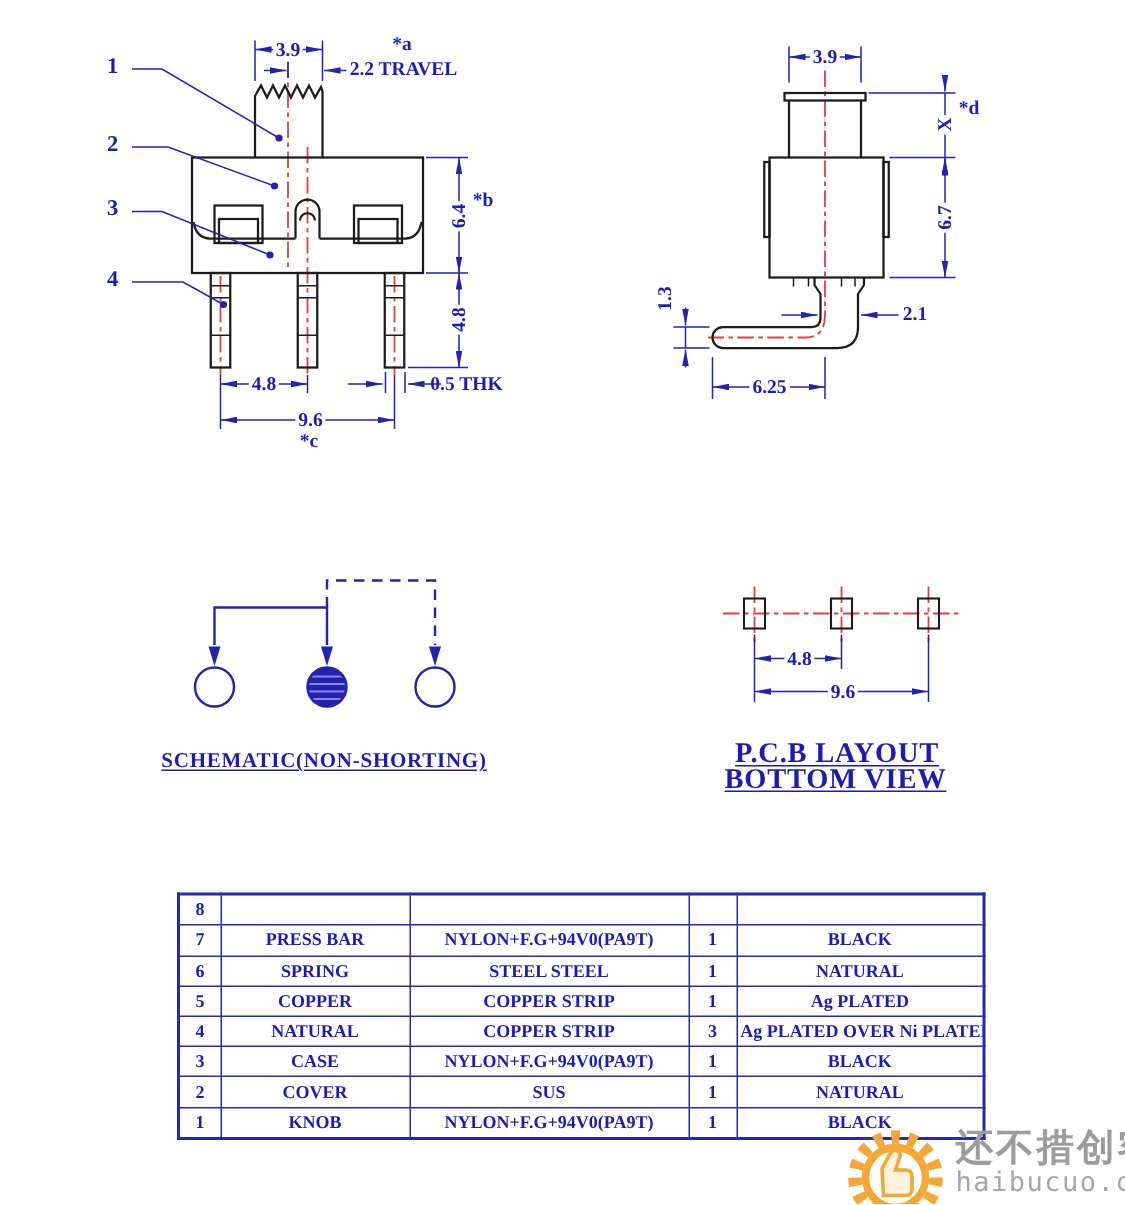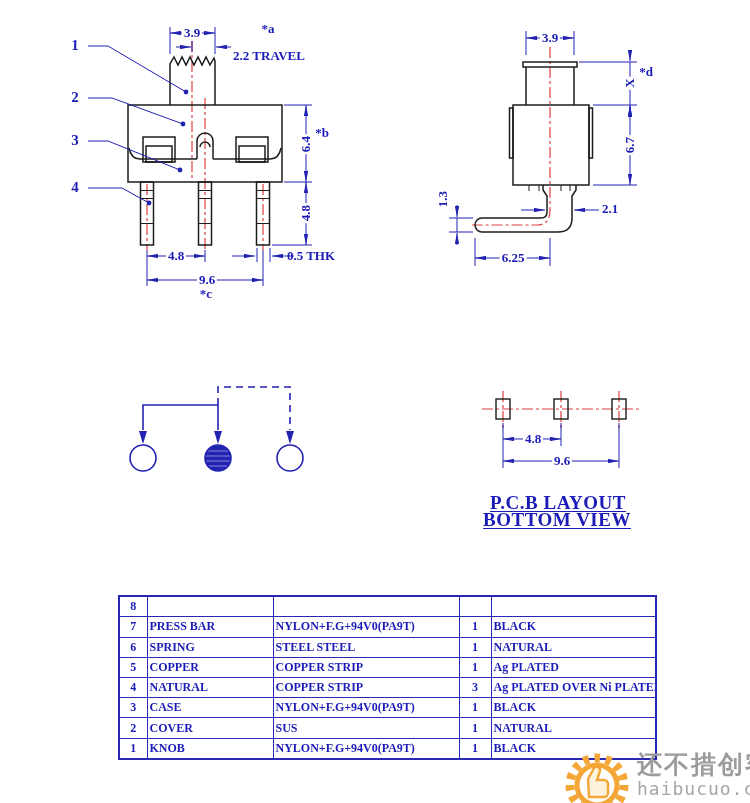--- a/index.html
+++ b/index.html
@@ -13,21 +13,21 @@
   .lbl{font-size:15px;}
   .cap{font-size:14px;letter-spacing:.5px;text-decoration:underline;text-underline-offset:2px;}
   .cap2{font-size:19px;letter-spacing:.5px;text-decoration:underline;text-underline-offset:2px;}
   
   #parts-table{position:absolute;left:118px;top:595px;width:537px;height:165px;
     border-collapse:collapse;table-layout:fixed;}
   #parts-table td{border:1px solid #2828b4;font:bold 12px "Liberation Serif",serif;
     color:#1b1bb8;height:16px;padding:0 2px;overflow:hidden;white-space:nowrap;}
   #parts-table{border:2px solid #2828b4;}
   td.num{text-align:center;}
-  td.lft{text-align:left;padding-left:6px;}
+  td.lft{text-align:center;padding-left:6px;}
   td.ctr{text-align:center;}
   
   .wm{position:absolute;left:563px;top:751px;display:flex;align-items:flex-start;}
   .wm-text{margin-left:4px;}
   .wm-brand{font:bold 25px "DejaVu Sans",sans-serif;color:#9c9c9c;line-height:27px;letter-spacing:2px;}
   .wm-domain{font:18px "DejaVu Sans Mono",monospace;color:#a6a6a6;line-height:22px;letter-spacing:1px;}
 </style>
 </head>
 <body>
 
@@ -166,37 +166,38 @@
     </g>
   </svg>
 
   <span class="t c lbl" style="left:75px;top:45px">1</span>
   <span class="t c lbl" style="left:75px;top:97px">2</span>
   <span class="t c lbl" style="left:75px;top:140px">3</span>
   <span class="t c lbl" style="left:75px;top:187px">4</span>
 
   <span class="t c bg" style="left:192px;top:33px">3.9</span>
   <span class="t c" style="left:268px;top:29px">*a</span>
-  <span class="t c" style="left:269px;top:56px">2.2 TRAVEL</span>
+  <span class="t c" style="left:269px;top:46px">2.2 TRAVEL</span>
   <span class="t v bg" style="left:306px;top:144px">6.4</span>
   <span class="t c" style="left:322px;top:133px">*b</span>
   <span class="t v bg" style="left:306px;top:213px">4.8</span>
   <span class="t c bg" style="left:176px;top:256px">4.8</span>
   <span class="t c" style="left:311px;top:256px">0.5 THK</span>
   <span class="t c bg" style="left:207px;top:280px">9.6</span>
   <span class="t c" style="left:206px;top:294px">*c</span>
 
   <span class="t c bg" style="left:550px;top:38px">3.9</span>
   <span class="t v bg" style="left:630px;top:83px">X</span>
   <span class="t c" style="left:646px;top:72px">*d</span>
   <span class="t v bg" style="left:630px;top:145px">6.7</span>
   <span class="t v" style="left:443px;top:199px">1.3</span>
   <span class="t c" style="left:610px;top:209px">2.1</span>
   <span class="t c bg" style="left:513px;top:258px">6.25</span>
 
+  <span class="t c cap" style="left:216px;top:508px">SCHEMATIC(NON-SHORTING)</span>
 
   <span class="t c bg" style="left:533px;top:439px">4.8</span>
   <span class="t c bg" style="left:562px;top:461px">9.6</span>
   <span class="t c cap2" style="left:558px;top:503px">P.C.B LAYOUT</span>
   <span class="t c cap2" style="left:557px;top:520px">BOTTOM VIEW</span>
 
   <table id="parts-table">
     <colgroup>
         <col style="width:28px">
         <col style="width:126px">

